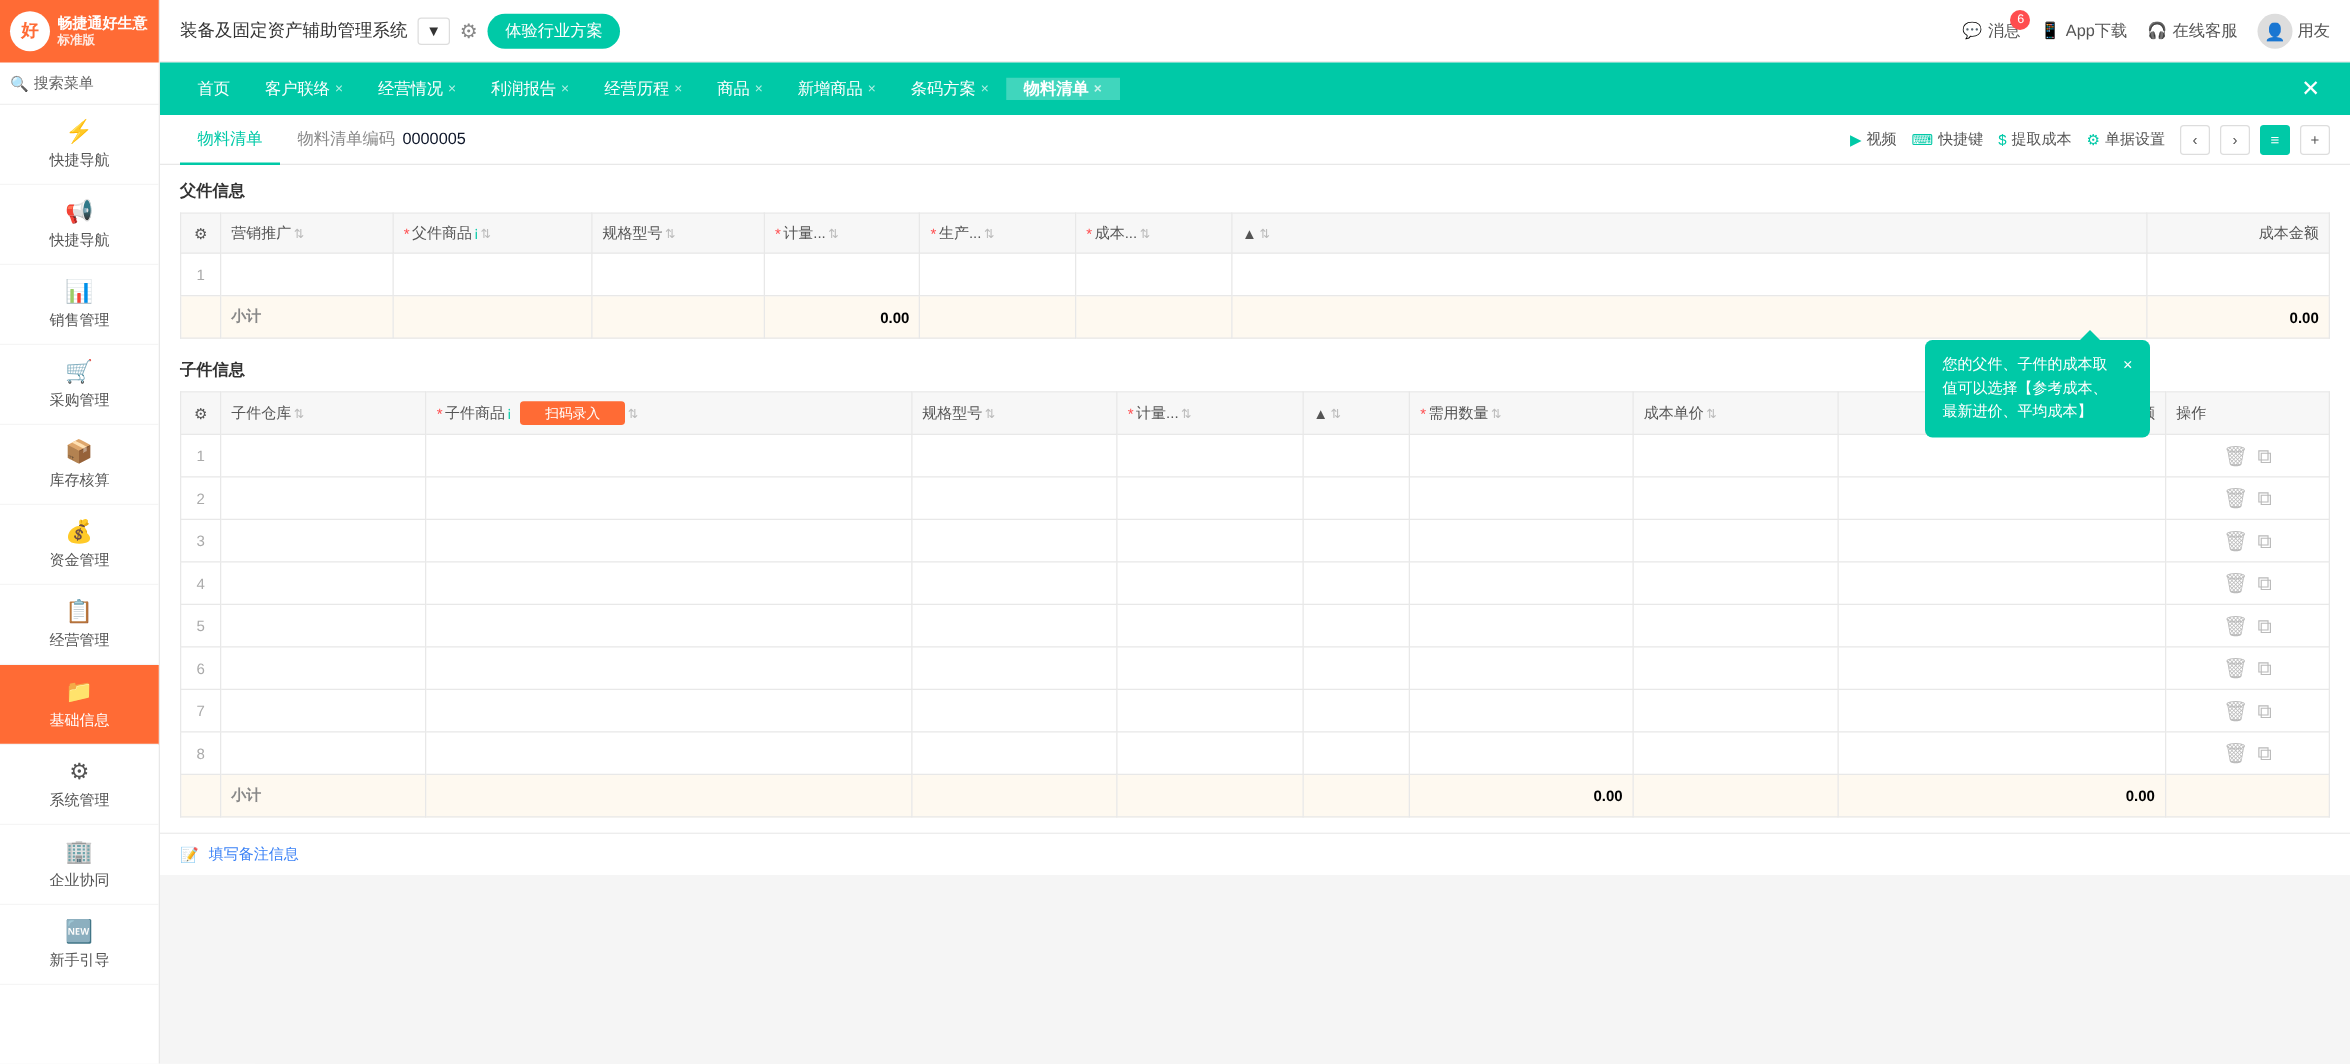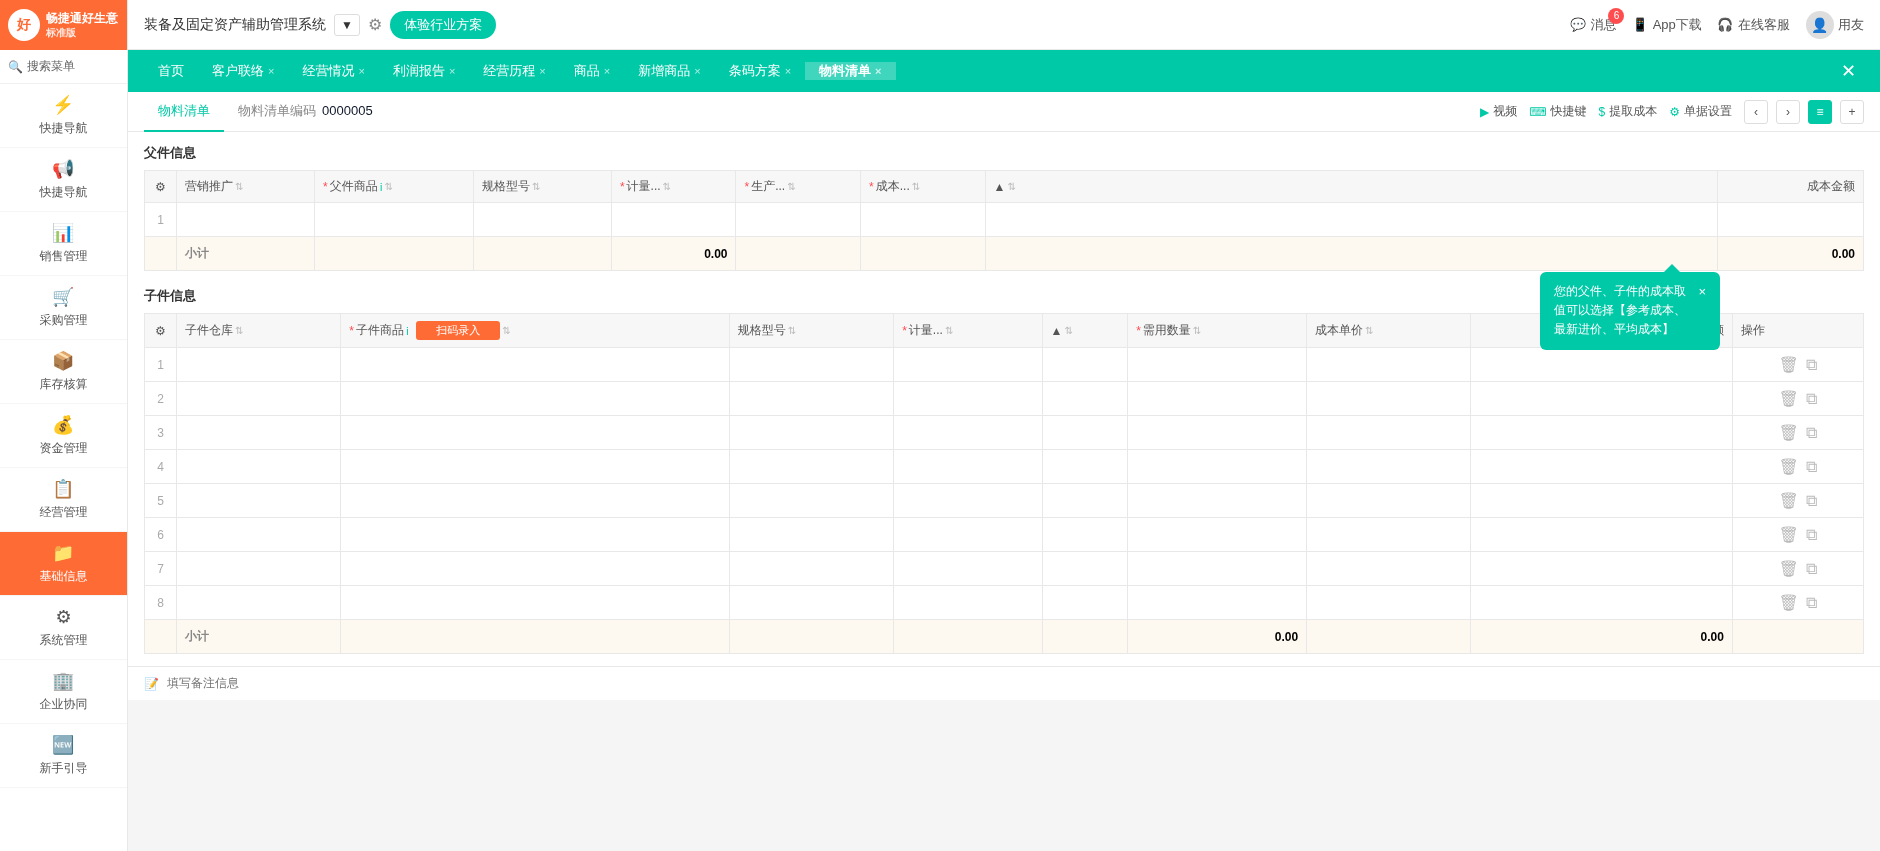--- a/index.html
+++ b/index.html
@@ -771,16 +771,16 @@
   <td></td>
   <td class="value">0.00</td>
   <td></td>
 </tr>
           </tbody>
       </table>
     </div>
 
     <div class="bottom-note">
       <span>📝</span>
-      <span style="color:#737373;cursor:text;">填写备注信息</span>
+      <span style="color:#3b82f6;cursor:text;">填写备注信息</span>
     </div>
   </div>
 </div>
 
 </body></html>

